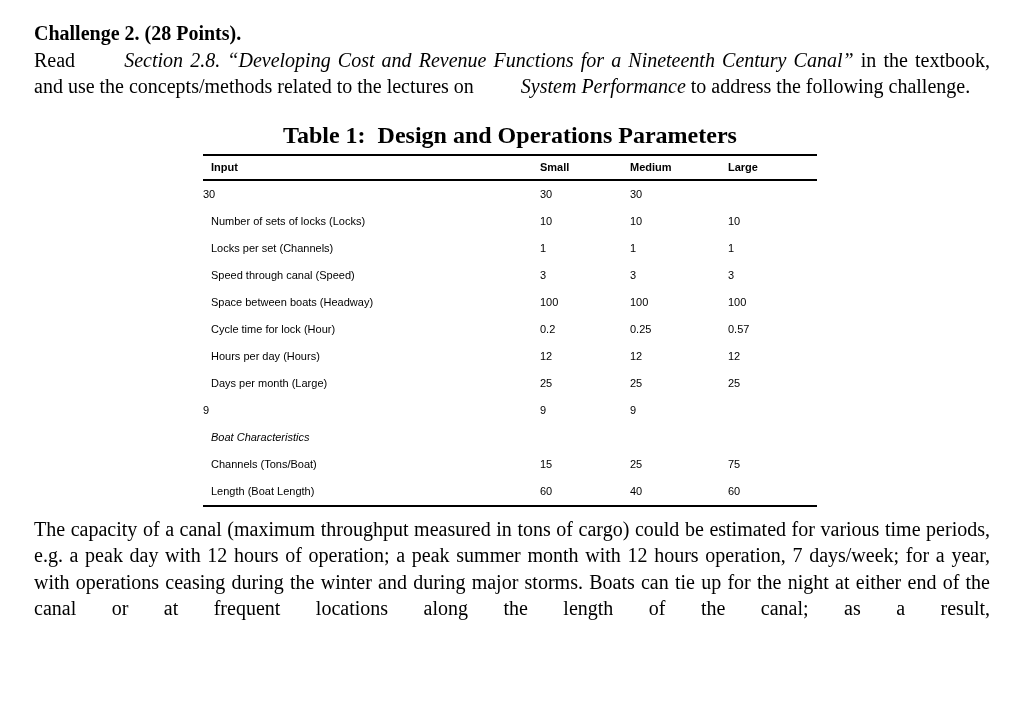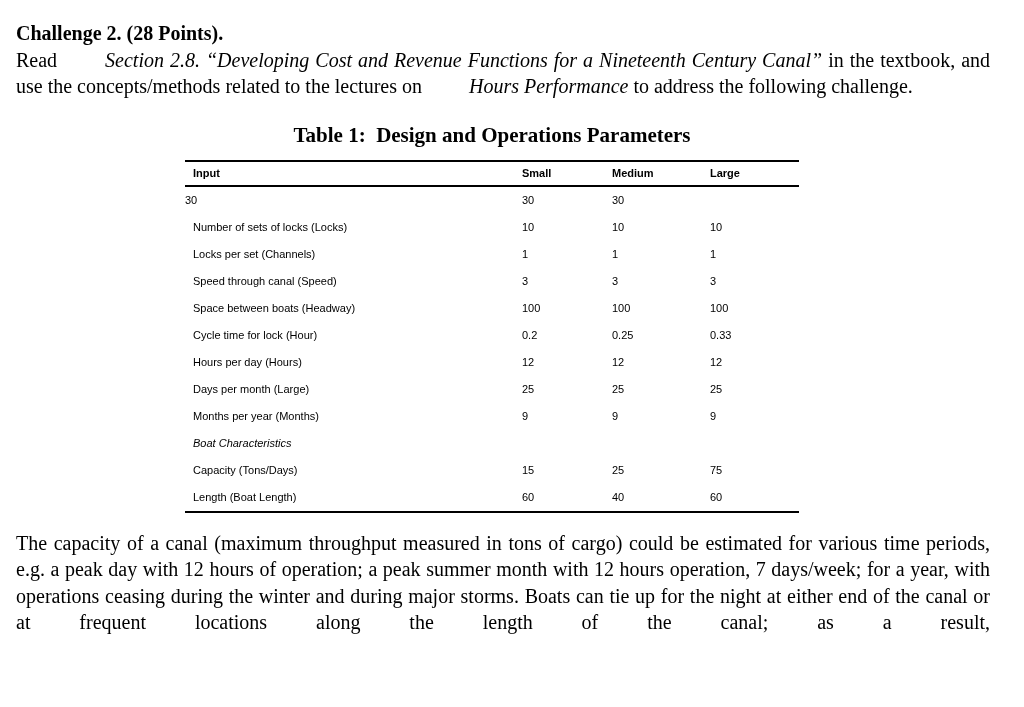--- a/index.html
+++ b/index.html
@@ -1,21 +1,21 @@
 <!DOCTYPE html>
 <html><head>
 <meta charset="utf-8">
 <style>
   * { margin:0; padding:0; box-sizing:border-box; }
   html,body { background:#ffffff; }
   .page {
     position:relative;
     width:1024px; height:707px;
     background:#ffffff;
-    padding:20px 34px 0 16px;
+    padding:20px 34px 0 34px;
     font-family:"Liberation Serif", serif;
     font-size:20px;
     line-height:26.5px;
     color:#000000;
   }
   .heading {
     font-weight:bold;
     font-size:20px;
   }
   .intro {
@@ -23,23 +23,23 @@
   }
   .intro .it { font-style:italic;margin-left:42px; }
   .table-block {
     width:614px;
     margin:24px 0 0 169px;
   }
   .table-title {
     text-align:center;
     font-family:"Liberation Serif", serif;
     font-weight:bold;
-    font-size:21px;
+    font-size:24px;
     line-height:22px;
-    margin-bottom:14px;
+    margin-bottom:8px;
     white-space:pre;
   }
   .t-grid {
     font-family:"Liberation Sans", sans-serif;
     font-size:11px;
     line-height:18px;
   }
   .t-row {
     display:grid;
     grid-template-columns:337px 90px 98px 89px;
@@ -50,33 +50,33 @@
     border-top:2px solid #000;
     border-bottom:2px solid #000;
     font-weight:bold;
   }
   .t-body {
     border-bottom:2px solid #000;
   }
   .cell.label { padding-left:8px; }
   .t-row.section .label { font-style:italic; }
   .closing {
-    margin-top:17px;
+    margin-top:9px;
     text-align:justify;
     text-align-last:justify;
   }
 </style>
 </head>
 <body>
 
 <div class="page">
 
   <div class="heading">Challenge 2. (28 Points).</div>
 
-  <p class="intro"><span>Read </span><span class="it">Section 2.8. “Developing Cost and Revenue Functions for a Nineteenth Century Canal”</span><span> in the textbook, and use the concepts/methods related to the lectures on </span><span class="it">Hours Performance</span><span> to address the following challenge.</span></p>
+  <p class="intro"><span>Read </span><span class="it">Section 2.8. “Developing Cost and Revenue Functions for a Nineteenth Century Canal”</span><span> in the textbook, and use the concepts/methods related to the lectures on </span><span class="it">System Performance</span><span> to address the following challenge.</span></p>
 
   <div class="table-block">
     <div class="table-title">Table 1:  Design and Operations Parameters</div>
 
     <div class="t-grid">
       <div class="t-row t-header">
         <div class="cell label">Input</div>
         <div class="cell value">Small</div>
         <div class="cell value">Medium</div>
         <div class="cell value">Large</div>
@@ -108,48 +108,47 @@
           <div class="t-row">
             <div class="cell label">Space between boats (Headway)</div>
             <div class="cell value">100</div>
             <div class="cell value">100</div>
             <div class="cell value">100</div>
           </div>
           <div class="t-row">
             <div class="cell label">Cycle time for lock (Hour)</div>
             <div class="cell value">0.2</div>
             <div class="cell value">0.25</div>
-            <div class="cell value">0.33</div>
+            <div class="cell value">0.57</div>
           </div>
           <div class="t-row">
             <div class="cell label">Hours per day (Hours)</div>
             <div class="cell value">12</div>
             <div class="cell value">12</div>
             <div class="cell value">12</div>
           </div>
           <div class="t-row">
             <div class="cell label">Days per month (Large)</div>
             <div class="cell value">25</div>
             <div class="cell value">25</div>
             <div class="cell value">25</div>
           </div>
           <div class="t-row">
-            <div class="cell label">Months per year (Months)</div>
             <div class="cell value">9</div>
             <div class="cell value">9</div>
             <div class="cell value">9</div>
           </div>
           <div class="t-row section">
             <div class="cell label">Boat Characteristics</div>
             <div class="cell value"></div>
             <div class="cell value"></div>
             <div class="cell value"></div>
           </div>
           <div class="t-row">
-            <div class="cell label">Capacity (Tons/Days)</div>
+            <div class="cell label">Channels (Tons/Boat)</div>
             <div class="cell value">15</div>
             <div class="cell value">25</div>
             <div class="cell value">75</div>
           </div>
           <div class="t-row">
             <div class="cell label">Length (Boat Length)</div>
             <div class="cell value">60</div>
             <div class="cell value">40</div>
             <div class="cell value">60</div>
           </div>

